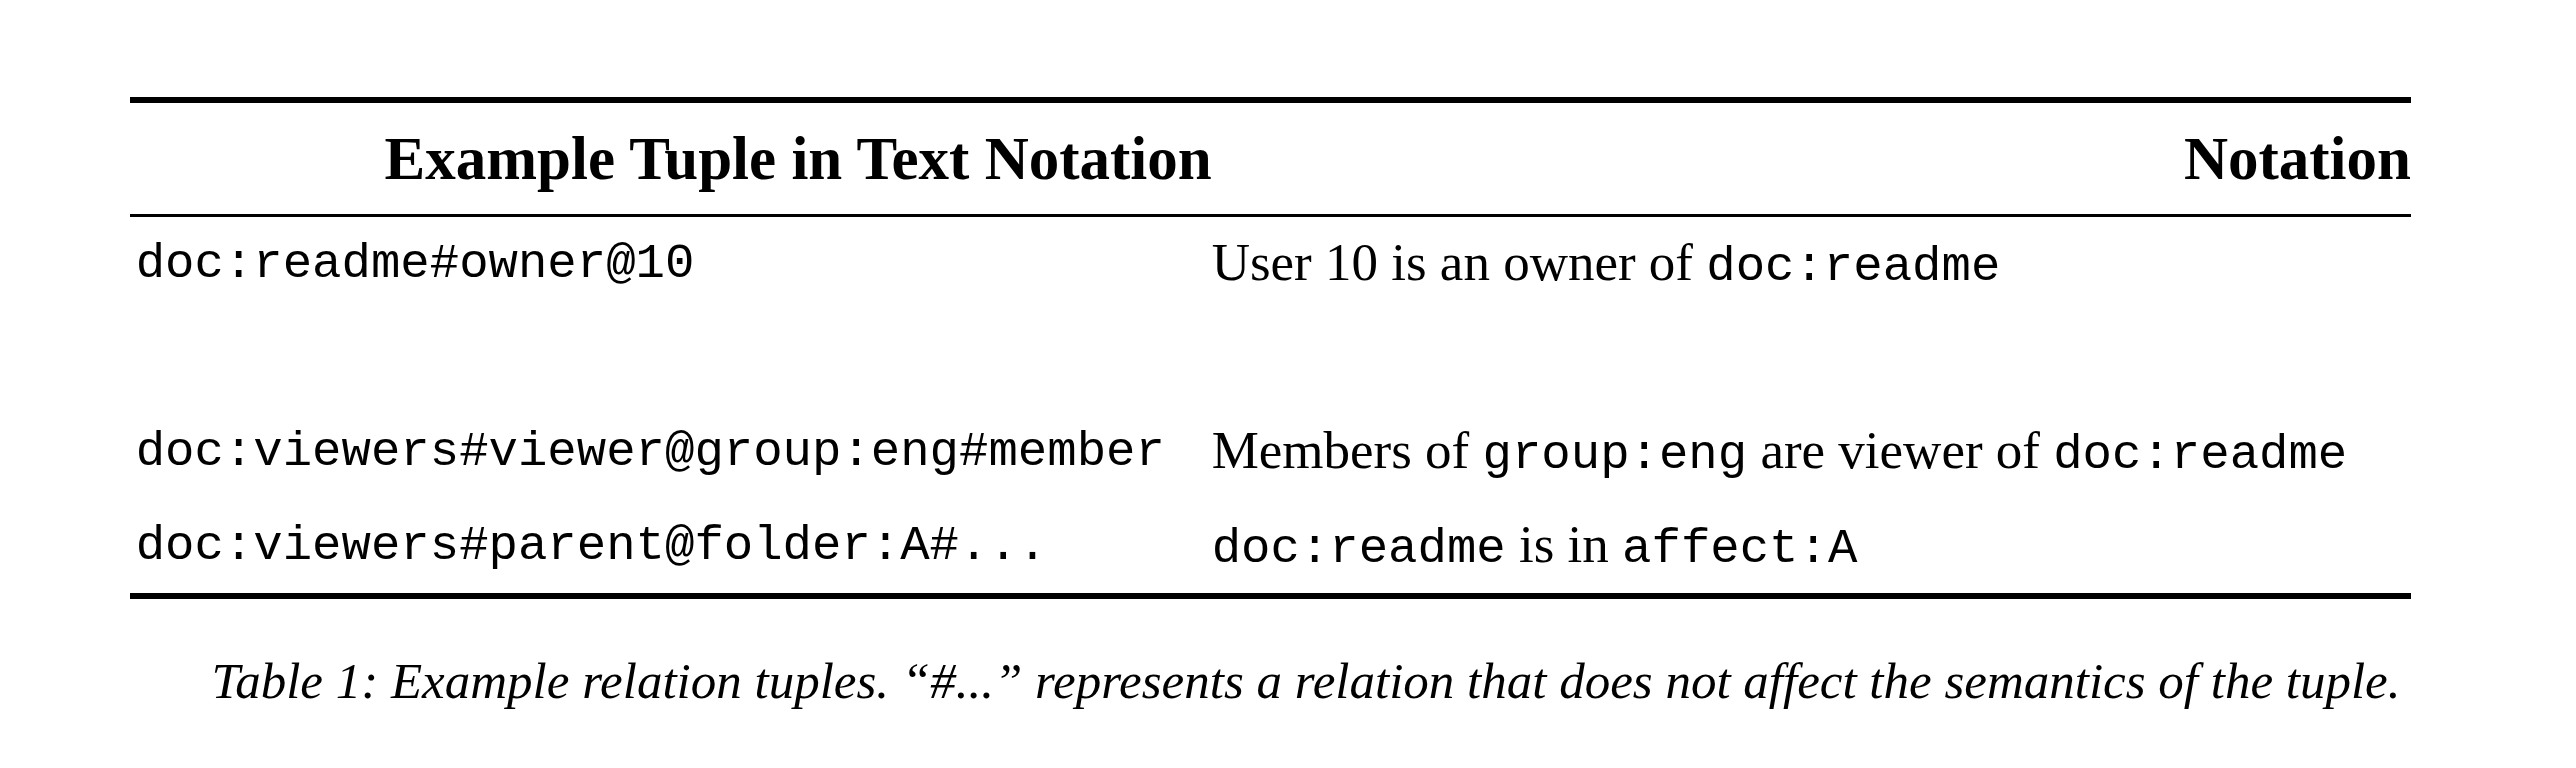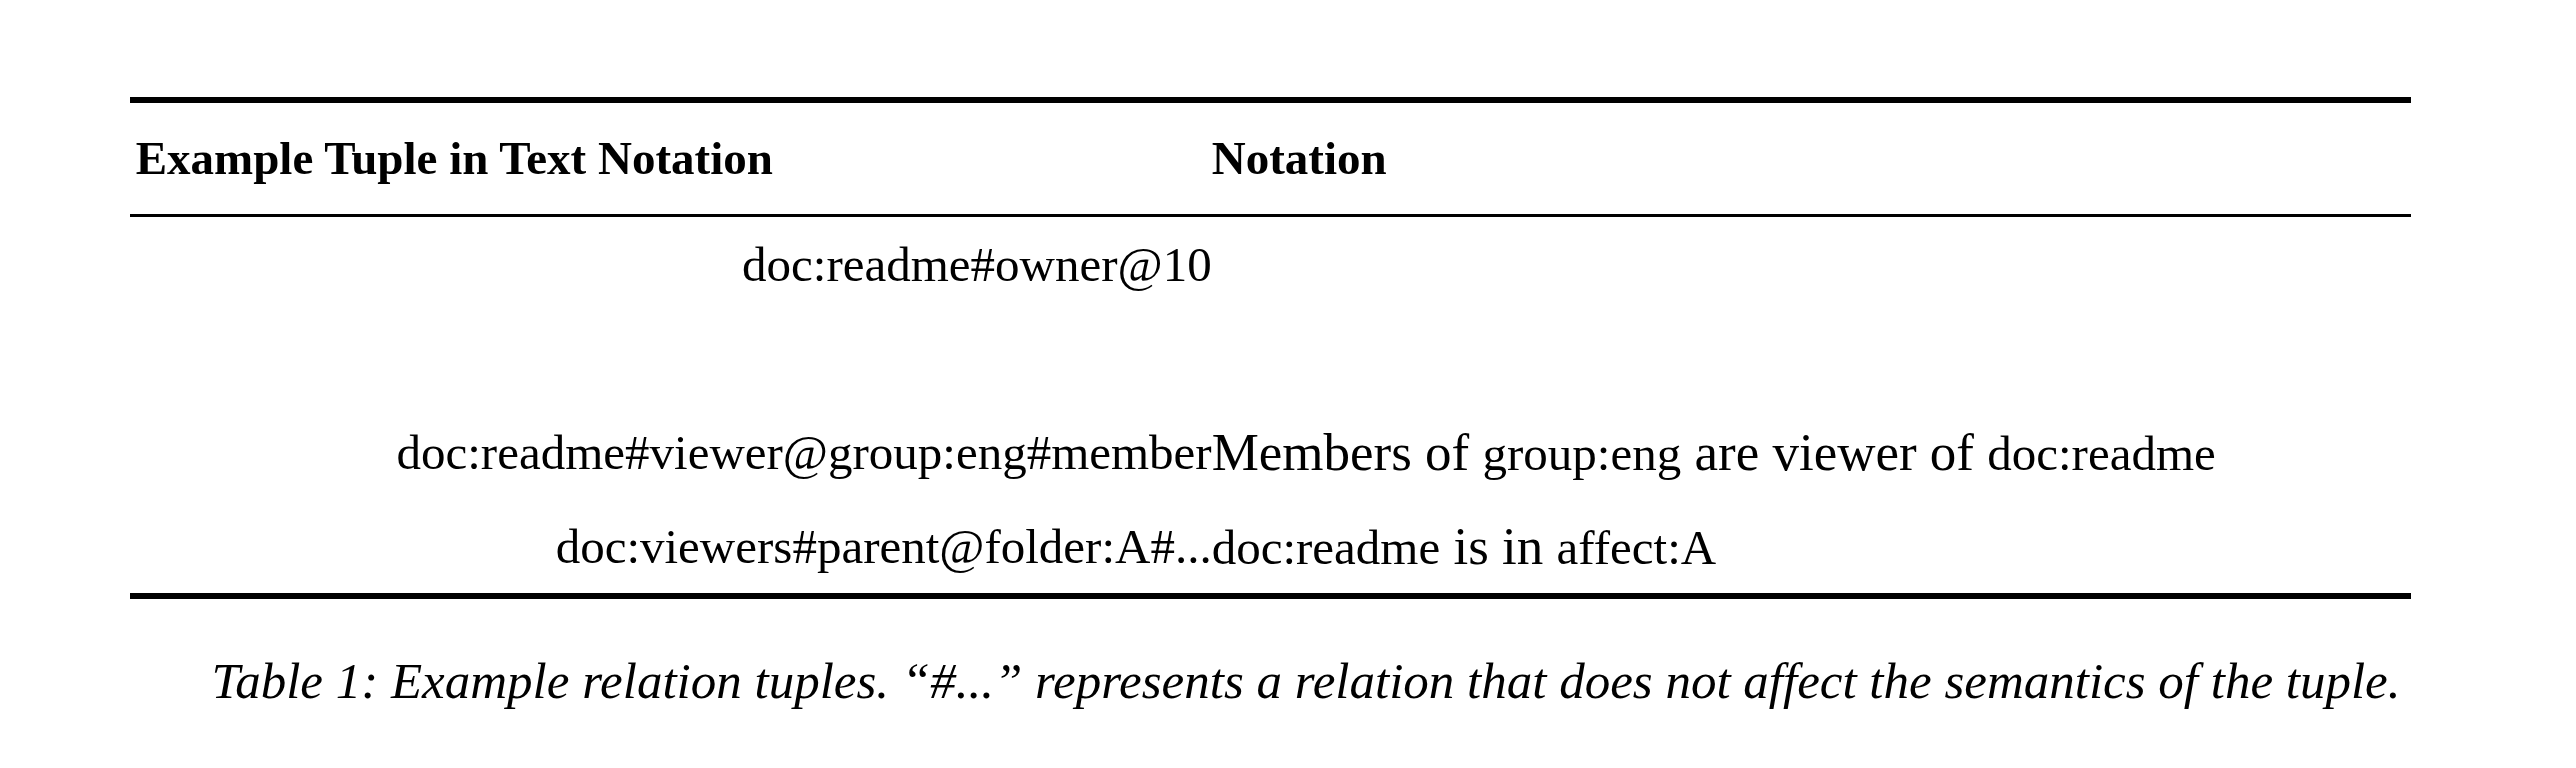--- a/index.html
+++ b/index.html
@@ -20,26 +20,26 @@
   .trow.header { height: 111px; }
   .trow.body   { height: 94px; }
 
   .cell { line-height: 1; white-space: nowrap; }
   .col1 { flex: none; width: 1076px; padding-left: 5.7px; }
   .col2 { flex: 1; }
 
   .header-text {
     font-family: "Liberation Serif", serif;
     font-weight: bold;
-    font-size: 47px;
+    font-size: 61px;
+    text-align: right;
   }
   .mono {
-    font-family: Liberation Serif, serif;
+    font-family: Liberation Mono, monospace;
     font-size: 49px;
-    text-align: right;
   }
   .serif {
     font-family: "Liberation Serif", serif;
     font-size: 53px;
   }
 
   #caption {
     position: absolute; left: 0; top: 655px; width: 2576px;
     text-align: center;
     font-family: "Liberation Serif", serif;
@@ -60,27 +60,28 @@
 
     <div class="trow header">
       <div class="cell col1 header-text">Example Tuple in Text Notation</div>
       <div class="cell col2 header-text">Notation</div>
     </div>
 
     <div class="rule thin"></div>
 
     <div class="trow body">
       <div class="cell col1 mono">doc:readme#owner@10</div>
+      <div class="cell col2"><span class="serif">User 10 is an owner of </span><span class="mono">doc:readme</span></div>
     </div>
 
     <div class="trow body">
     </div>
 
     <div class="trow body">
-      <div class="cell col1 mono">doc:readme#viewer@group:eng#member</div>
+      <div class="cell col1 mono">doc:viewers#viewer@group:eng#member</div>
       <div class="cell col2"><span class="serif">Members of </span><span class="mono">group:eng</span><span class="serif"> are viewer of </span><span class="mono">doc:readme</span></div>
     </div>
 
     <div class="trow body">
       <div class="cell col1 mono">doc:viewers#parent@folder:A#...</div>
       <div class="cell col2"><span class="mono">doc:readme</span><span class="serif"> is in </span><span class="mono">affect:A</span></div>
     </div>
 
     <div class="rule thick"></div>
 

